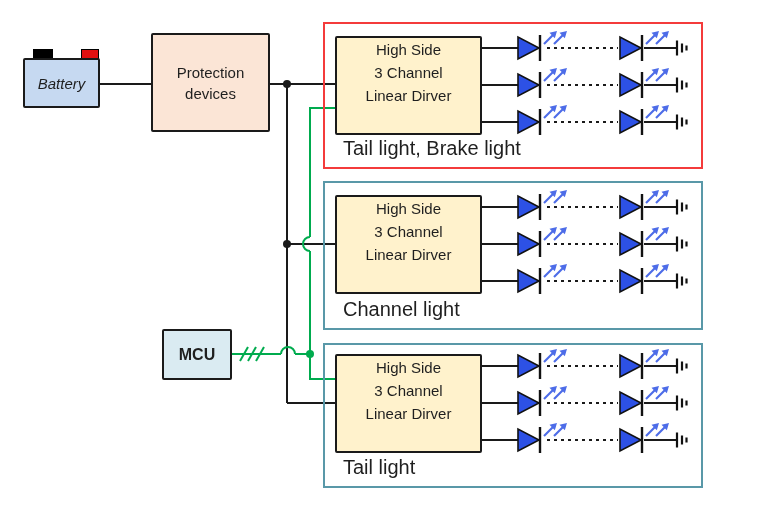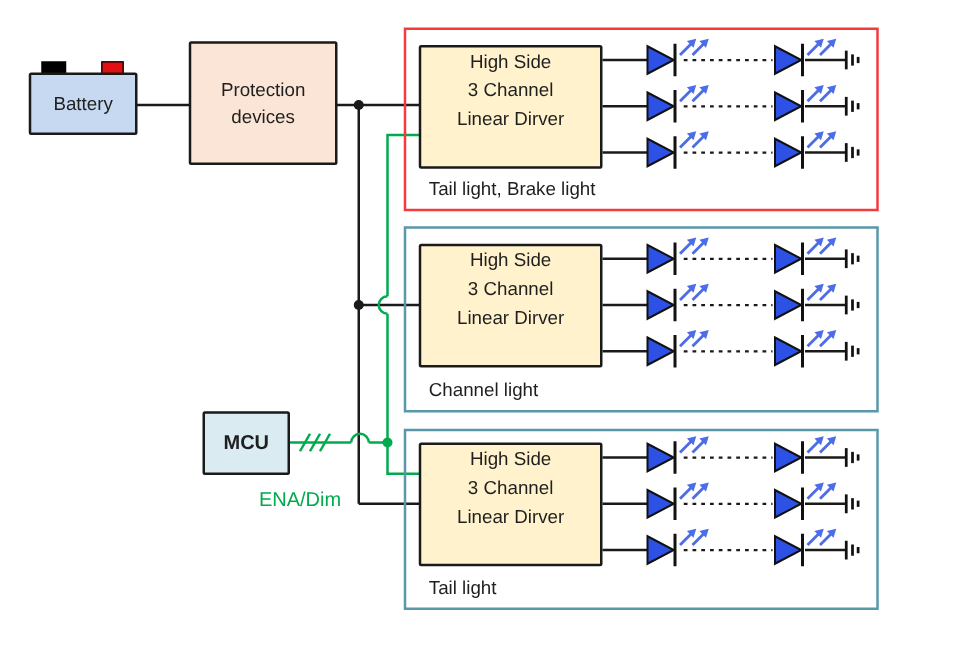--- a/index.html
+++ b/index.html
@@ -29,33 +29,33 @@
   .dot-green{fill:var(--green);stroke:none;}
   .led-body{fill:var(--led);stroke:#111;stroke-width:1.6;}
   .led-bar{stroke:#111;stroke-width:2.4;fill:none;}
   .arrow{stroke:var(--arrow);stroke-width:2.2;fill:none;}
   .arrow-head{fill:var(--arrow);stroke:none;}
   .gnd{stroke:#111;stroke-width:2.2;fill:none;}
 
   .box{position:absolute;box-sizing:border-box;z-index:2;}
   .filled{border:2px solid #1a1a1a;display:flex;align-items:center;justify-content:center;
           text-align:center;border-radius:2px;}
-  #battery{left:23px;top:58px;width:87px;height:50px;background:var(--battery);font-size:15px;}
+  #battery{left:23px;top:58px;width:77px;height:50px;background:var(--battery);font-size:15px;font-style:italic;}
   .terminal{position:absolute;z-index:2;}
   #term-black{left:33px;top:49px;width:20px;height:11px;background:#000;}
   #term-red{left:81px;top:49px;width:18px;height:11px;background:var(--tred);border:1.5px solid #000;box-sizing:border-box;}
   #protection{left:151px;top:33px;width:119px;height:99px;background:var(--protection);font-size:15px;line-height:21px;}
   #mcu{left:162px;top:329px;width:70px;height:51px;background:var(--mcu);font-size:16px;font-weight:bold;}
   #ena-label{position:absolute;left:190px;top:392px;width:100px;text-align:center;z-index:2;
              color:var(--green);font-size:16px;}
   .section{position:absolute;box-sizing:border-box;z-index:2;background:transparent;}
   #section-0{left:323px;top:22px;width:380px;height:147px;border:2px solid var(--red);}
   #section-1{left:323px;top:181px;width:380px;height:149px;border:2px solid var(--teal);}
   #section-2{left:323px;top:343px;width:380px;height:145px;border:2px solid var(--teal);}
-  .section-label{position:absolute;left:18px;bottom:7px;font-size:15px;white-space:nowrap;}
+  .section-label{position:absolute;left:18px;bottom:7px;font-size:20px;white-space:nowrap;}
   .driver{position:absolute;left:10px;width:147px;height:99px;background:var(--driver);
           border:2px solid #1a1a1a;border-radius:2px;box-sizing:border-box;
           display:flex;flex-direction:column;align-items:center;justify-content:flex-start;
           font-size:15px;line-height:23px;text-align:center;}
   #driver-0{top:12px;}
   #driver-1{top:12px;}
   #driver-2{top:9px;}
 </style>
 </head>
 <body>
@@ -192,21 +192,20 @@
   <div class="box filled" id="protection">
     <span>
       <span>Protection</span><br>
       <span>devices</span>
     </span>
   </div>
 
   <div class="box filled" id="mcu">
     <span>MCU</span>
   </div>
-  <div id="ena-label">ENA/Dim</div>
 
   <div class="section" id="section-0" style="border-color: rgb(244, 59, 59);">
     <div class="driver" id="driver-0">
       <div>High Side</div>
       <div>3 Channel</div>
       <div>Linear Dirver</div>
     </div>
     <div class="section-label">Tail light, Brake light</div>
   </div>
 

